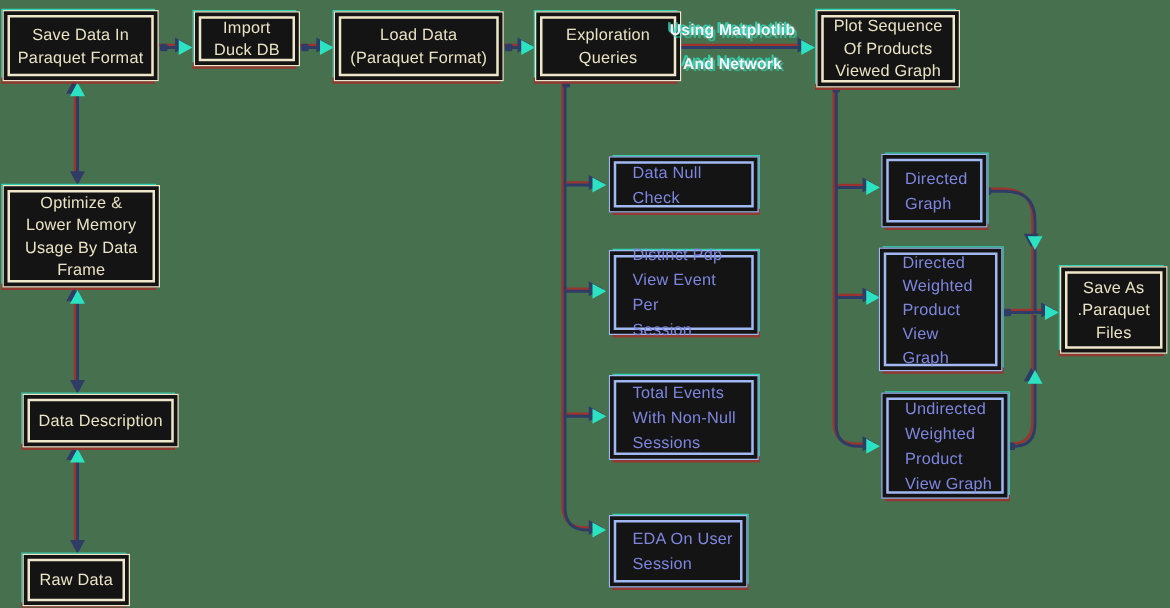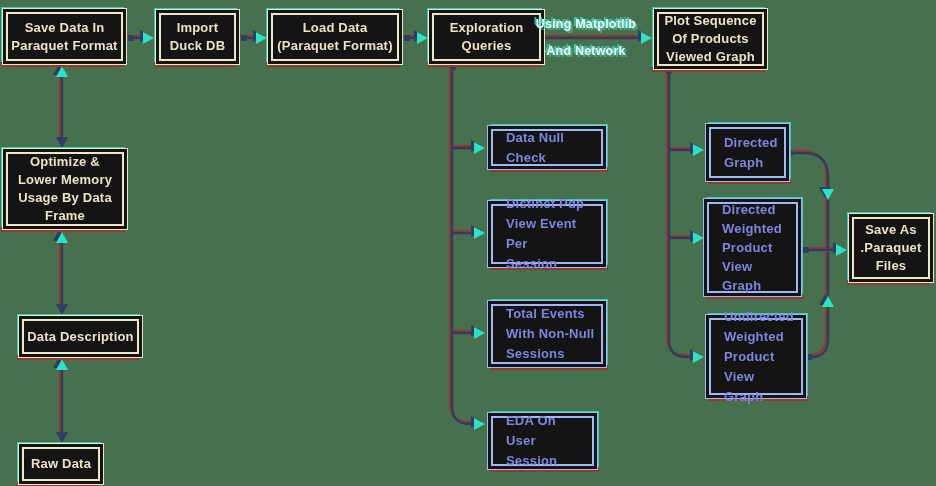--- a/index.html
+++ b/index.html
@@ -17,21 +17,21 @@
   .e-red{stroke:var(--edge-red);stroke-width:2;fill:none;}
   .e-navy{stroke:var(--edge-navy);stroke-width:2.4;fill:none;}
   .a-teal{fill:var(--arrow-teal);}
   .a-navy{fill:var(--edge-navy);}
   .nub{fill:var(--edge-navy);}
   .node{position:absolute;z-index:2;background:var(--node-fill);
         border:1px solid var(--cream-border);padding:3px;
         box-shadow:-2px -2px 0 -1px rgba(43,227,195,.85), -2px 3px 0 -1px rgba(156,51,44,.9);}
   .node .inner{width:100%;height:100%;border:2px solid var(--cream-border);
         display:flex;align-items:center;justify-content:center;
-        color:var(--cream-text);font-size:13px;line-height:18px;font-weight:700;
+        color:var(--cream-text);font-size:13px;line-height:18px;font-weight:400;
         letter-spacing:.2px;text-align:center;white-space:pre-line;}
   .node.blue{border-color:var(--blue-border);
         box-shadow:2px -2px 0 -1px rgba(43,227,195,.85), 2px 3px 0 -1px rgba(156,51,44,.9);}
   .node.blue .inner{border-color:var(--blue-border);color:var(--blue-text);line-height:20px;}
   .node.align-left .inner{justify-content:flex-start;text-align:left;padding-left:13px;padding-right:4px;}
   .node.lh19 .inner{line-height:19px;}
   .edge-label{position:absolute;z-index:3;left:530px;top:11px;width:112px;
         text-align:center;color:var(--label-text);font-size:12.5px;font-weight:bold;
         line-height:27px;white-space:pre-line;letter-spacing:.2px;
         text-shadow:-2px -2px 0 rgba(43,227,195,.8), 2px 2px 0 rgba(43,227,195,.55), 0 0 2px rgba(255,255,255,.4);}
@@ -130,21 +130,21 @@
         <polygon class="a-navy" points="62,315 56,304 68,304"></polygon>
         <polygon class="a-navy" points="62,443 56,432 68,432"></polygon>
       </g>
     </svg>
 
   <div class="node cream" style="left:2px;top:8px;width:125px;height:57px">
     <div class="inner">Save Data In
 Paraquet Format</div>
   </div>
 
-  <div class="node cream" style="left:155px;top:9px;width:85px;height:56px">
+  <div class="node cream" style="left:155px;top:9px;width:85px;height:44px">
     <div class="inner">Import
 Duck DB</div>
   </div>
 
   <div class="node cream" style="left:267px;top:9px;width:136px;height:56px">
     <div class="inner">Load Data
 (Paraquet Format)</div>
   </div>
 
   <div class="node cream" style="left:428px;top:9px;width:117px;height:56px">

